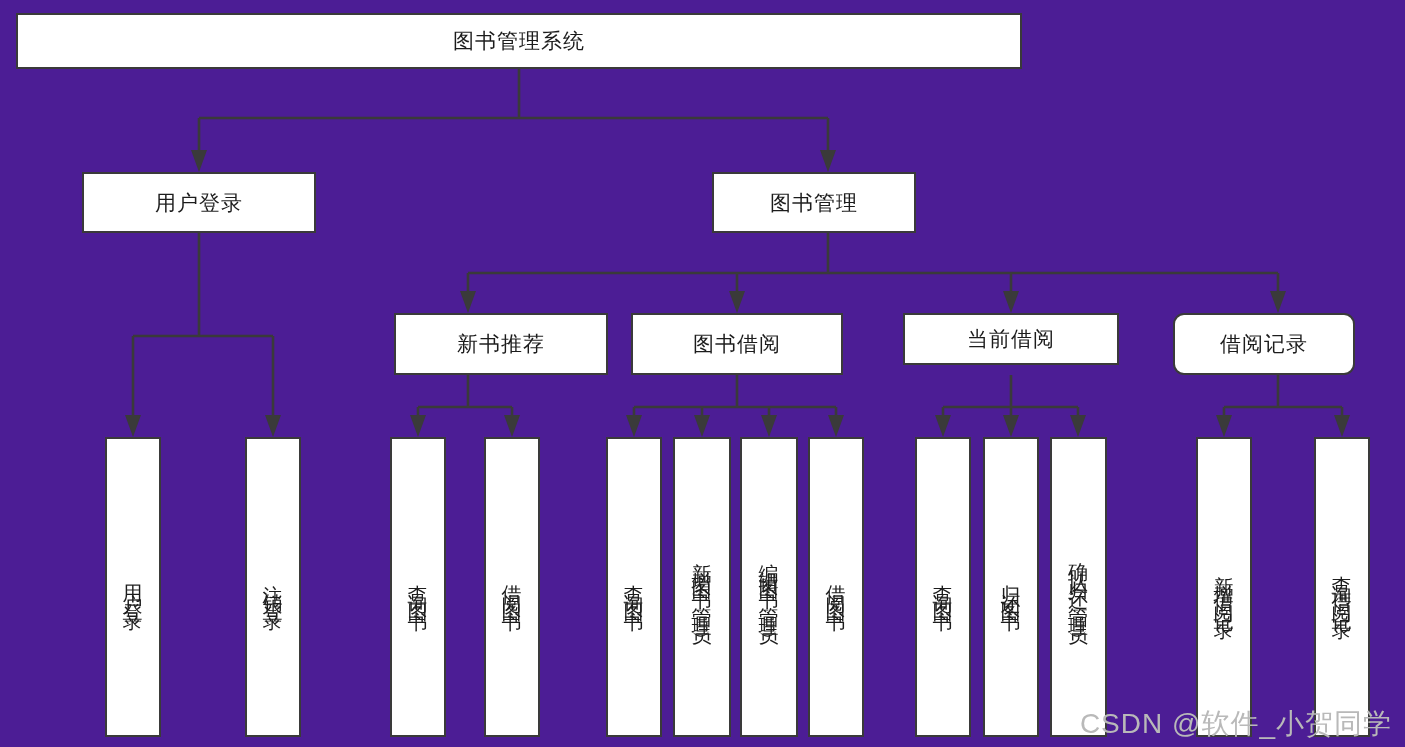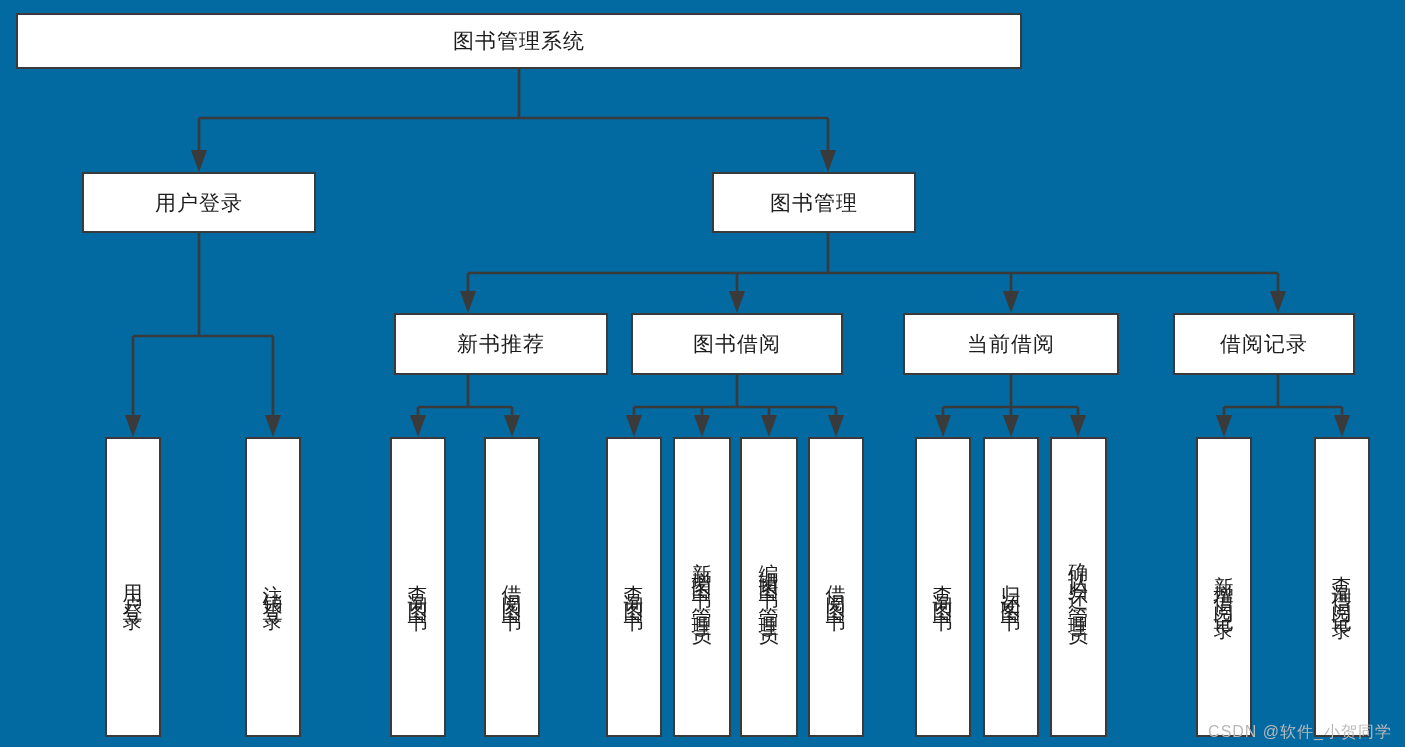--- a/index.html
+++ b/index.html
@@ -1,34 +1,34 @@
 <!DOCTYPE html>
 <html><head>
 <meta charset="utf-8">
 <style>
   html,body{margin:0;padding:0;background:#ffffff;}
   .stage{
-    position:relative;width:1405px;height:747px;background:#0369a1;
+    position:relative;width:1405px;height:747px;background:#4c1d95;
     font-family:"Liberation Sans","DejaVu Sans",sans-serif;overflow:hidden;
   }
   .wires{position:absolute;left:0;top:0;width:1405px;height:747px;}
   .wires path{fill:none;stroke-width:2.6px;}
   .node{
     position:absolute;box-sizing:border-box;background:#ffffff;
     border:2.4px solid #3a3a3a;display:flex;align-items:center;justify-content:center;
     color:#1c1c1c;
   }
   .hnode{font-size:21px;letter-spacing:1px;}
   .vnode{font-size:20px;}
   .vnode .vtxt{
     writing-mode:vertical-lr;text-orientation:mixed;
     letter-spacing:9px;line-height:1;white-space:nowrap;
   }
   .watermark{
-    position:absolute;right:13px;bottom:4px;font-size:16px;color:#b9b9b9;
+    position:absolute;right:13px;bottom:4px;font-size:28px;color:#b9b9b9;
     letter-spacing:1px;z-index:5;
   }
 </style>
 </head>
 <body>
 
 <div class="stage">
 
   <svg class="wires" viewBox="0 0 1405 747" xmlns="http://www.w3.org/2000/svg">
     <g stroke="#3a3a3a">
@@ -73,24 +73,24 @@
   <div class="node hnode" style="left:712px;top:172px;width:204px;height:61px;">
     <span>图书管理</span>
   </div>
 
   <div class="node hnode" style="left:361px;top:313px;width:214px;height:62px;margin-left:33px;">
     <span>新书推荐</span>
   </div>
   <div class="node hnode" style="left:631px;top:313px;width:212px;height:62px;align-items:center;">
     <span>图书借阅</span>
   </div>
-  <div class="node hnode" style="left:903px;top:313px;width:216px;height:62px;">
+  <div class="node hnode" style="left:903px;top:313px;width:216px;height:52px;">
     <span>当前借阅</span>
   </div>
-  <div class="node hnode" style="left:1173px;top:313px;width:182px;height:62px;">
+  <div class="node hnode" style="left:1173px;top:313px;width:182px;height:62px;border-radius:11px;">
     <span>借阅记录</span>
   </div>
 
   <div class="node vnode" style="left:105px;top:437px;width:56px;height:300px;">
     <span class="vtxt">用户登录</span>
   </div>
   <div class="node vnode" style="left:245px;top:437px;width:56px;height:300px;">
     <span class="vtxt">注销登录</span>
   </div>
 

